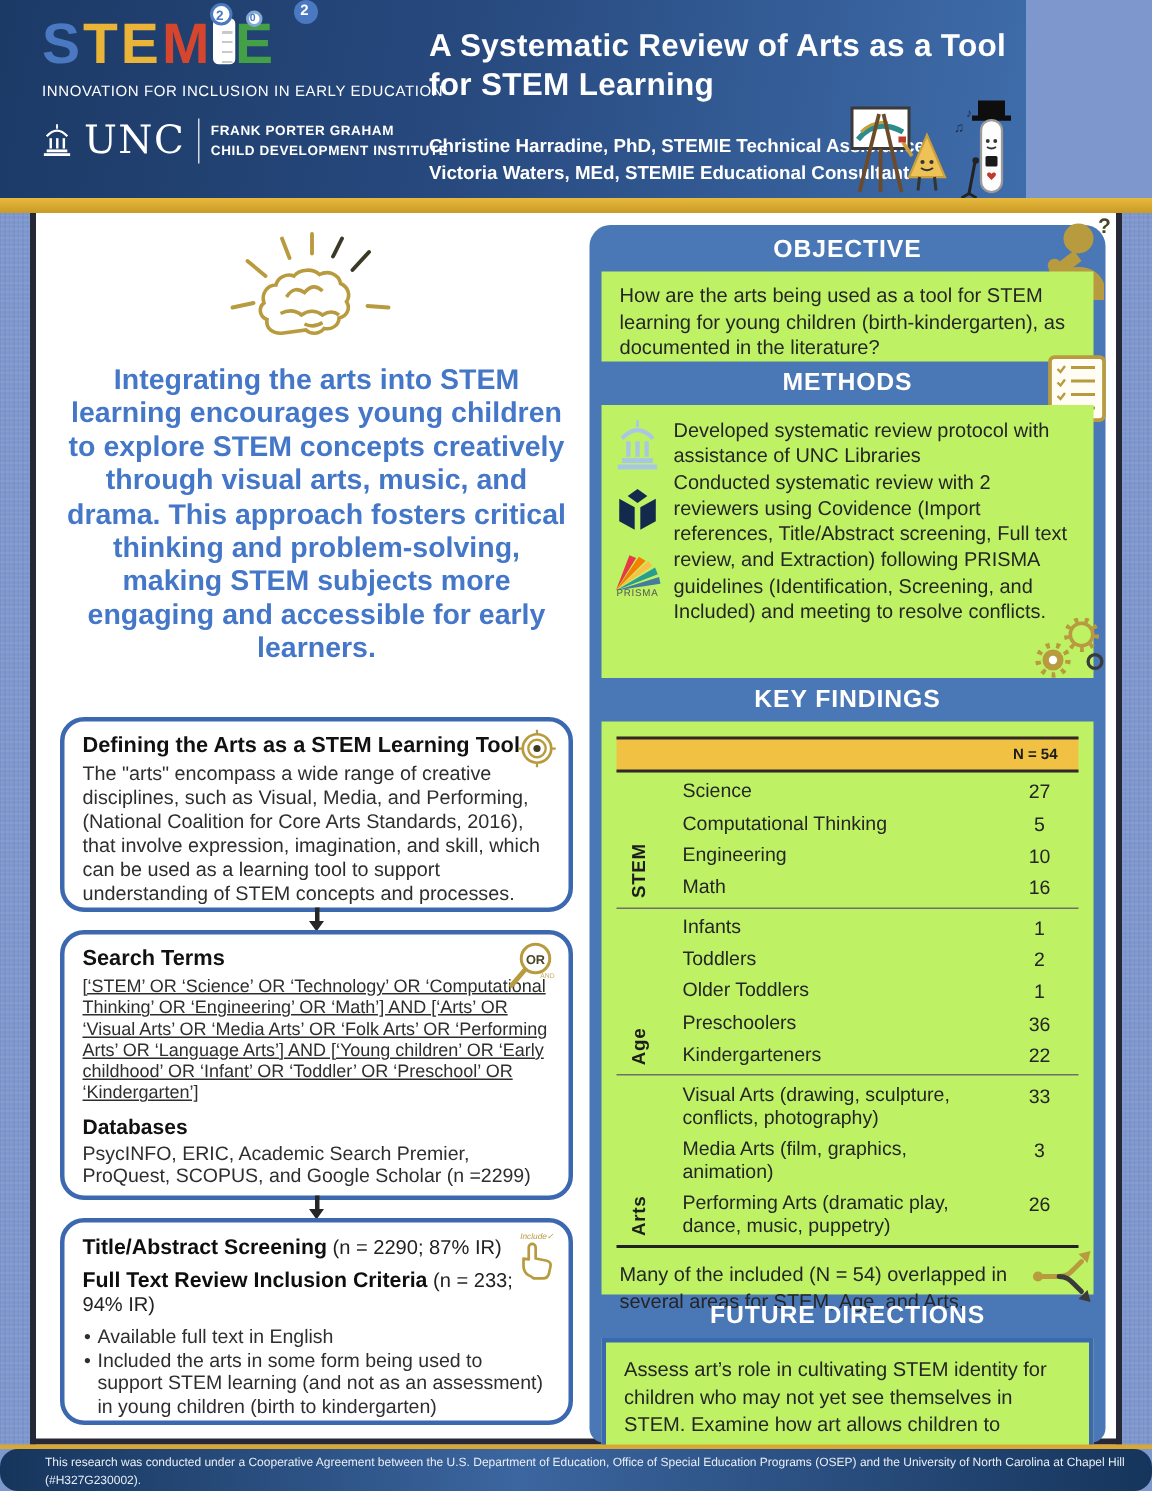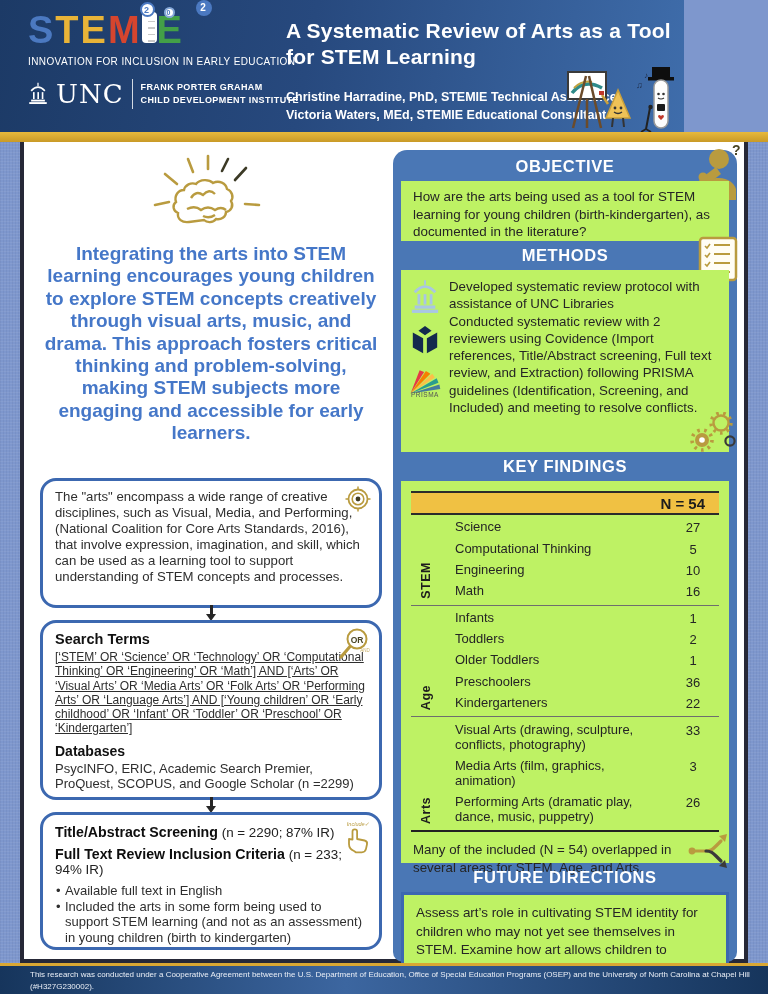--- a/index.html
+++ b/index.html
@@ -80,35 +80,35 @@
   .prisma-lab { font-size:6.5px; color:#555; letter-spacing:.5px; text-align:center; margin-top:-9px; }
   .met-text { flex:1; padding:8px 10px 0 0; font-size:13.3px; color:#252525; line-height:1.3; }
   .kf-panel { height:382px; }
   .fut-panel { flex:1; margin-bottom:8px; padding:0; }
   .fut-box { border:3px solid #3c68b0; height:100%; padding:9px 12px; font-size:13.4px; color:#252525; line-height:1.38; }
   .oh-icon { position:absolute; }
 
   
   .kf-table { margin:10px 10px 0; }
   .gold-row { background:#f0c143; border-top:2.2px solid #2b2b2b; border-bottom:2.2px solid #2b2b2b;
-    height:24px; line-height:21px; text-align:right; padding-right:14px; font-size:15px; font-weight:bold; color:#1c1c1c; }
+    height:24px; line-height:21px; text-align:right; padding-right:14px; font-size:10px; font-weight:bold; color:#1c1c1c; }
   .grp { position:relative; border-bottom:1.6px solid #6e6e6e; padding:2px 0; }
   .grp.last { border-bottom:2.2px solid #222; }
   .krow { display:flex; padding:3.2px 0; }
   .klab { flex:1; font-size:13px; color:#252525; line-height:1.15; padding-left:44px; }
   .kval { width:52px; flex:none; text-align:center; font-size:13px; color:#252525; }
   .vlab { position:absolute; left:8px; bottom:6px; writing-mode:vertical-rl; transform:rotate(180deg);
     font-weight:bold; font-size:12.5px; color:#1d1d1d; letter-spacing:.5px; }
   .kf-note { margin:9px 12px 0; font-size:13.3px; color:#252525; line-height:1.32; }
 
   
   .footer { position:absolute; bottom:0; left:0; right:0; height:31px; }
   .footer .gline { height:3px; background:#d9a733; }
   .footer .band { height:28px; background:linear-gradient(90deg,#16355c,#3c66a0 45%,#16355c);
-    color:#e9eef6; font-size:8px; line-height:1.5; padding:3px 16px 0 30px; }
+    color:#e9eef6; font-size:8px; line-height:1.5; padding:3px 16px 0 30px;border-radius:12px; }
 </style>
 </head>
 <body>
 
 <div class="header">
   <div class="logo-block">
     <div class="stemie">
       <span class="L0">S</span><span class="L1">T</span><span class="L2">E</span><span class="L3">M</span><span class="letter-i">I</span><span class="L5">E</span>
       <span class="bubble b1">2</span>
       <span class="bubble b2">0</span>
@@ -205,20 +205,21 @@
             <path d="M44,44 q5,-8 12,-3 q6,-7 12,-1"></path>
             <path d="M40,55 q8,-4 14,1 q7,-5 14,0 q6,-4 11,0"></path>
             <path d="M56,62 q6,3 12,-1"></path>
           </g>
         </svg>
       </div>
 
       <div class="statement">Integrating the arts into STEM learning encourages young children to explore STEM concepts creatively through visual arts, music, and drama. This approach fosters critical thinking and problem-solving, making STEM subjects more engaging and accessible for early learners.</div>
 
       <div class="lbox box1">
+        <h3>Defining the Arts as a STEM Learning Tool</h3>
         <div class="btext">The "arts" encompass a wide range of creative disciplines, such as Visual, Media, and Performing, (National Coalition for Core Arts Standards, 2016), that involve expression, imagination, and skill, which can be used as a learning tool to support understanding of STEM concepts and processes.</div>
         <svg class="box-icon" width="26" height="26" viewBox="0 0 26 26">
           <circle cx="13" cy="13" r="9.5" stroke="#b99b3f" stroke-width="1.8" fill="none"></circle>
           <circle cx="13" cy="13" r="5.8" stroke="#b99b3f" stroke-width="1.6" fill="none"></circle>
           <circle cx="13" cy="13" r="2.4" fill="#3f3b22"></circle>
           <line x1="13" y1="0.5" x2="13" y2="3.5" stroke="#b99b3f" stroke-width="1.5"></line>
           <line x1="13" y1="22.5" x2="13" y2="25.5" stroke="#b99b3f" stroke-width="1.5"></line>
           <line x1="0.5" y1="13" x2="3.5" y2="13" stroke="#b99b3f" stroke-width="1.5"></line>
           <line x1="22.5" y1="13" x2="25.5" y2="13" stroke="#b99b3f" stroke-width="1.5"></line>
         </svg>

